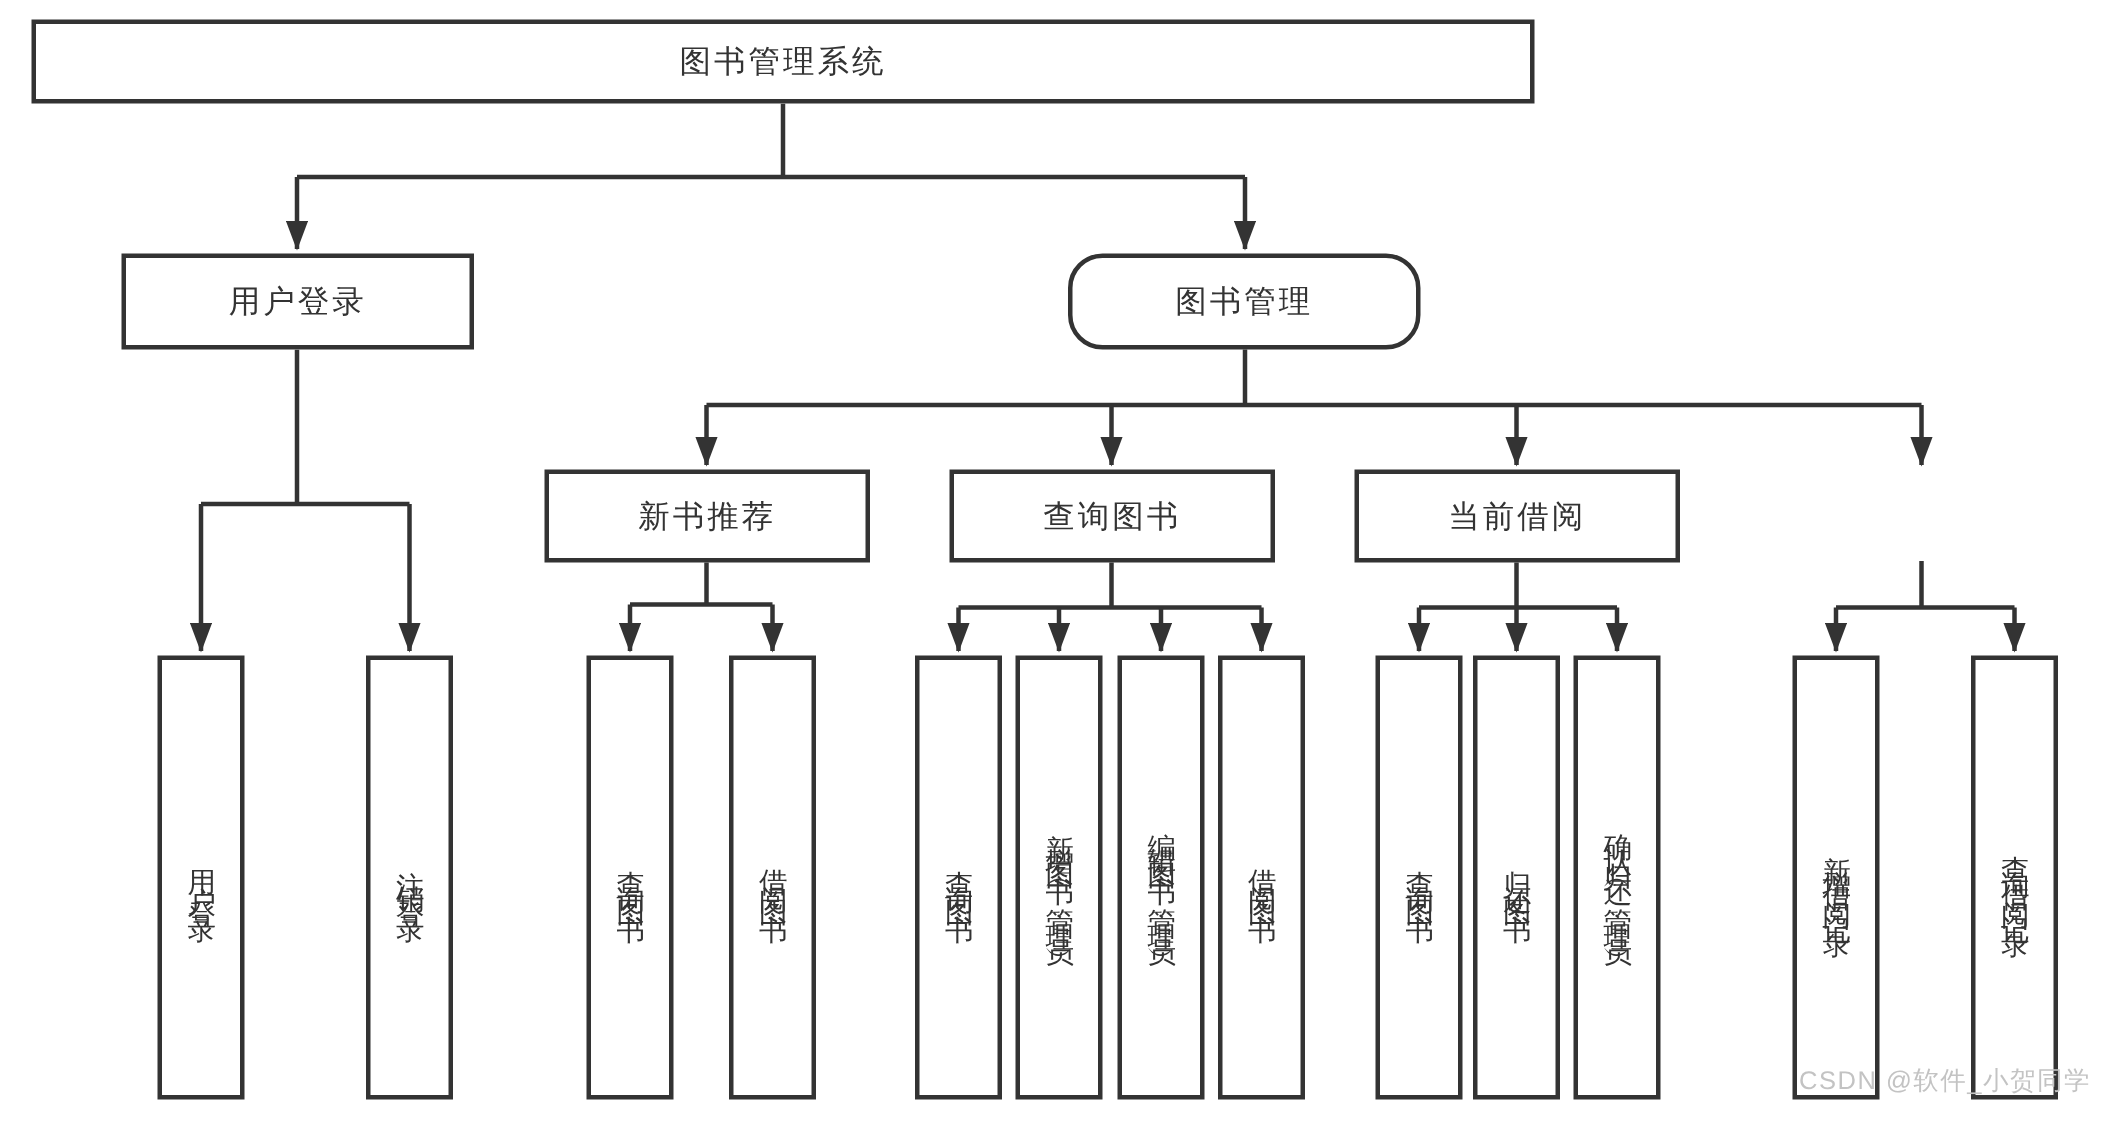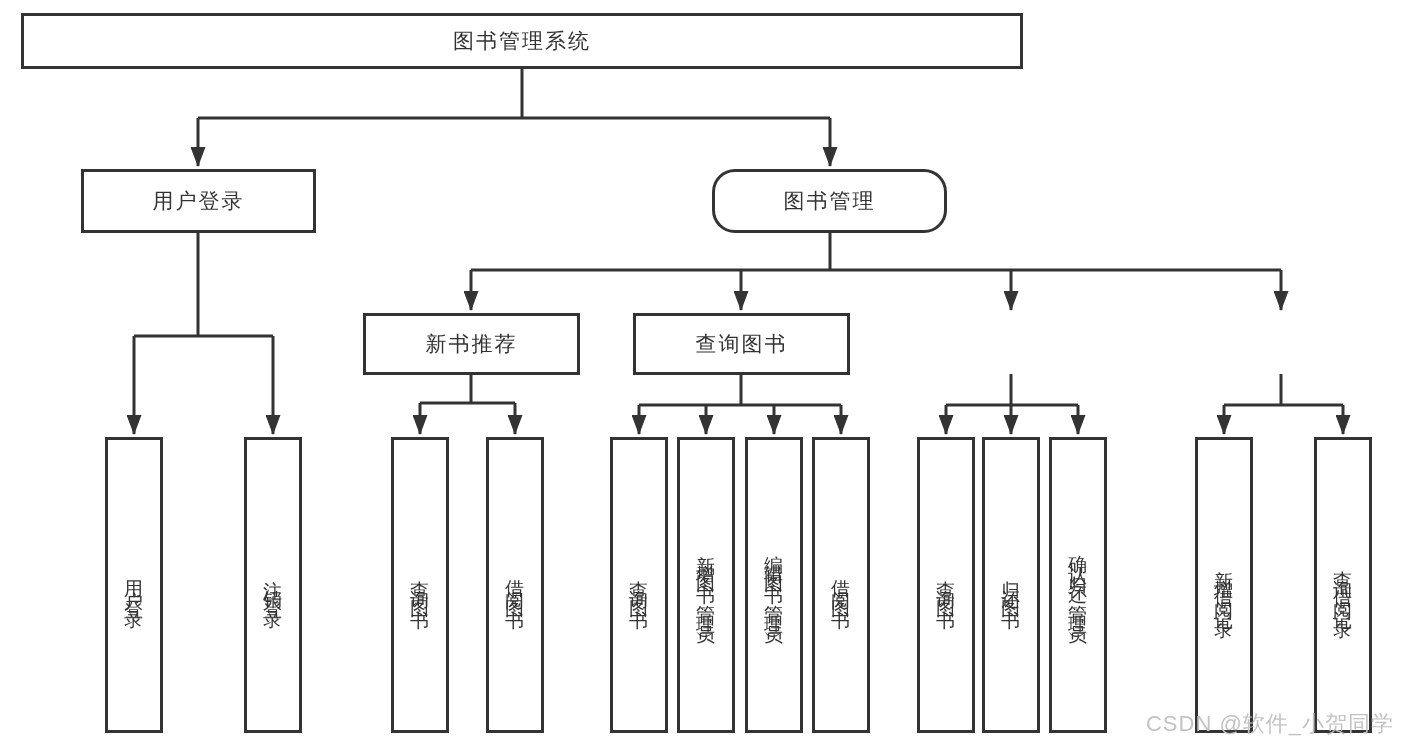--- a/index.html
+++ b/index.html
@@ -47,21 +47,21 @@
     line-height: 1;
     letter-spacing: 10px;
     color: #333333;
   }
   #watermark {
     position: absolute;
     left: 1060px;
     top: 709px;
     width: 334px;
     text-align: right;
-    font-size: 22px;
+    font-size: 17px;
     letter-spacing: 1px;
     color: #c3c3c3;
     white-space: nowrap;
   }
 </style>
 </head>
 <body>
 
 <div id="stage">
 
@@ -115,20 +115,21 @@
     </g>
   </svg>
 
   <div class="hbox" style="left:21px; top:13px; width:1002px; height:56px;">图书管理系统</div>
 
   <div class="hbox" style="left:81px; top:169px; width:235px; height:64px;">用户登录</div>
   <div class="hbox" style="left:712px; top:169px; width:235px; height:64px;border-radius:23px;">图书管理</div>
 
   <div class="hbox" style="left:363px; top:313px; width:217px; height:62px;">新书推荐</div>
   <div class="hbox" style="left:633px; top:313px; width:217px; height:62px;">查询图书</div>
+  <div class="hbox" style="left:903px; top:313px; width:217px; height:62px;">当前借阅</div>
 
   <div class="leaf" style="left:105px;">用户登录</div>
   <div class="leaf" style="left:244px;">注销登录</div>
 
   <div class="leaf" style="left:391px;">查询图书</div>
   <div class="leaf" style="left:486px;">借阅图书</div>
 
   <div class="leaf" style="left:610px;">查询图书</div>
   <div class="leaf" style="left:677px;">新增图书（管理员）</div>
   <div class="leaf" style="left:745px;">编辑图书（管理员）</div>

